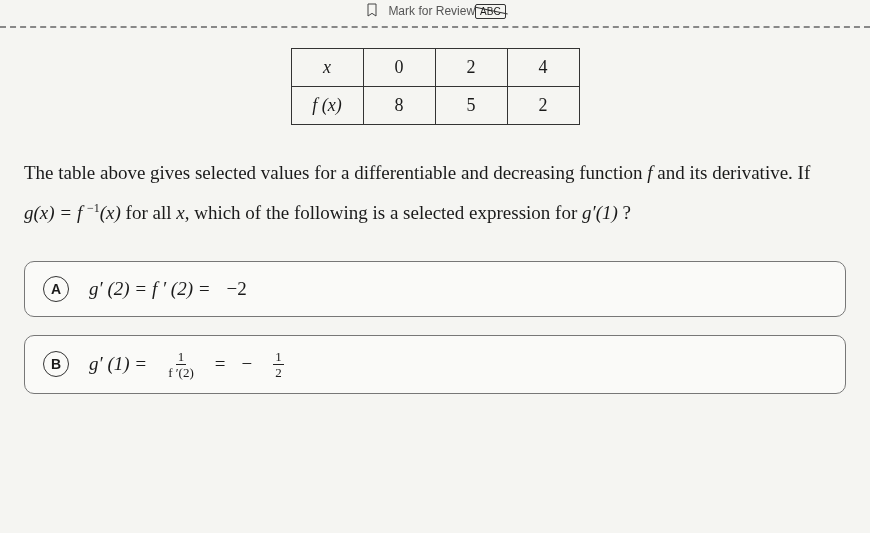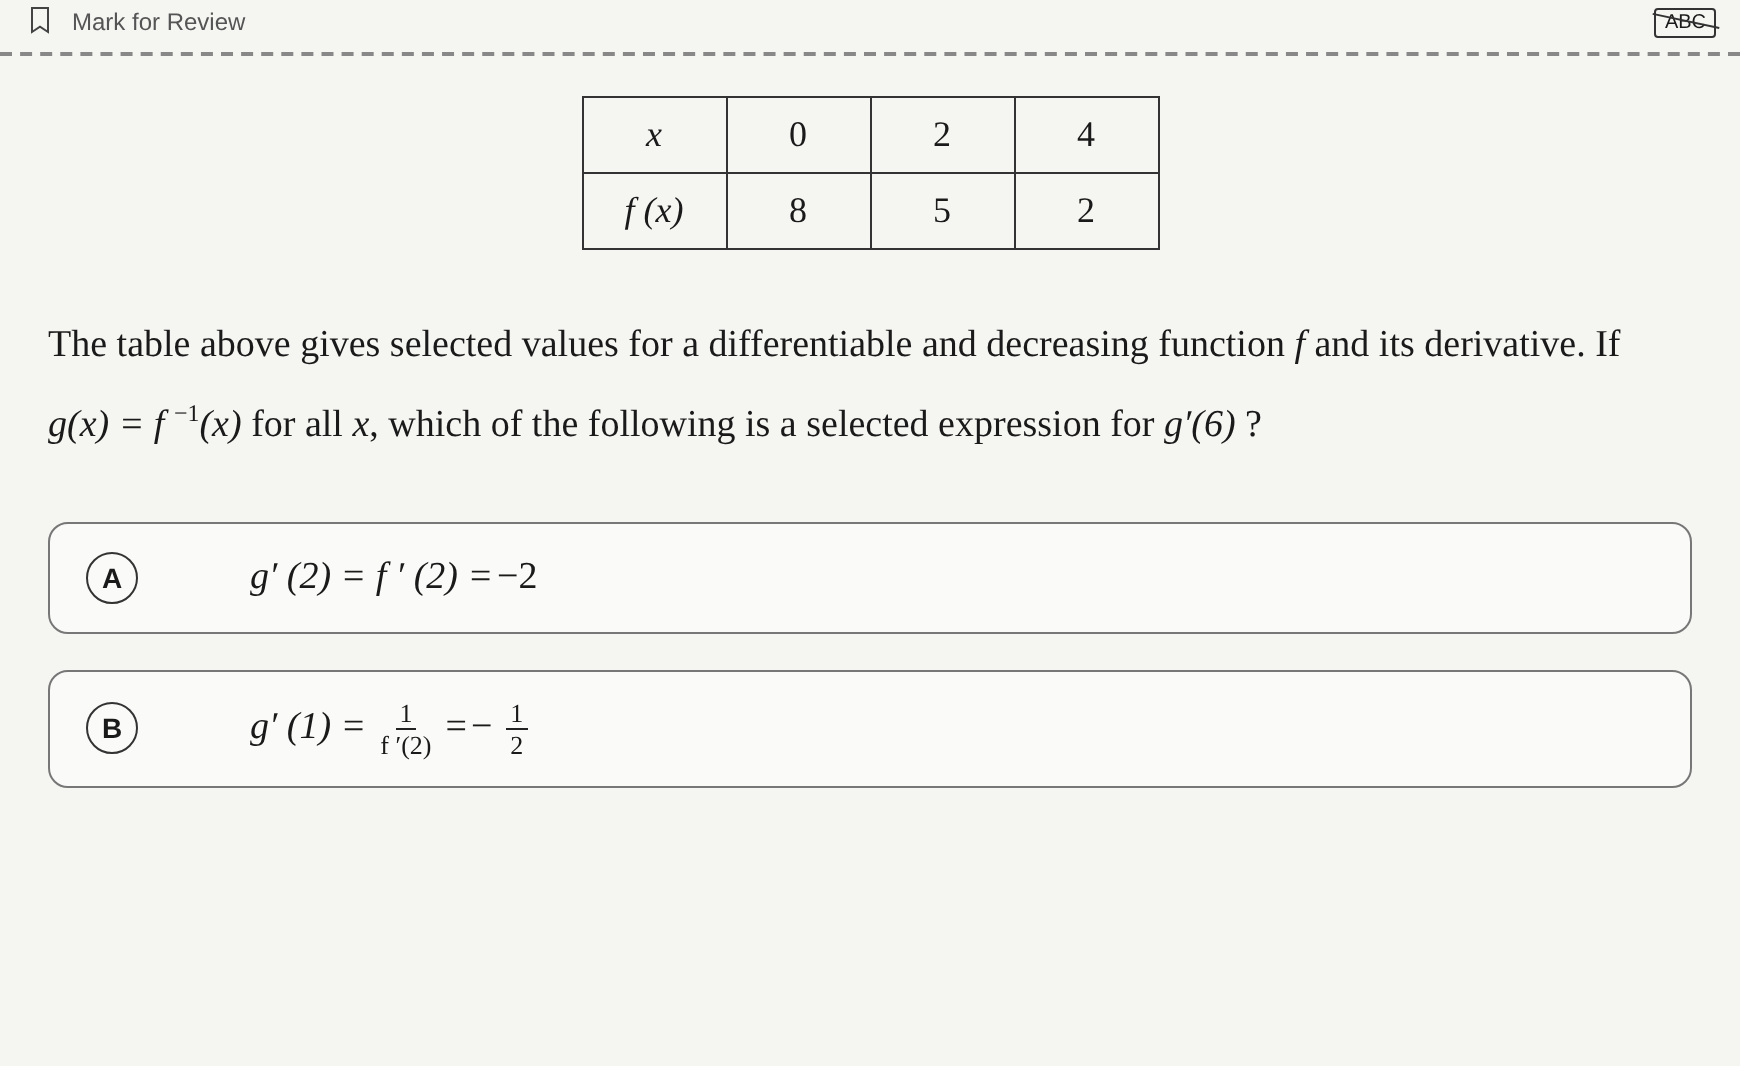--- a/index.html
+++ b/index.html
@@ -11,21 +11,21 @@
       font-family: 'Times New Roman', serif;
       background: #f5f5f2;
       width: 870px;
       height: 533px;
       overflow: hidden;
       color: #1a1a1a;
     }
     .top-bar {
       display: flex;
       align-items: center;
-      justify-content: space-between;
+      justify-content: center;
       padding: 0 12px 4px 12px;
       border-bottom: 2px dashed #888;
       height: 28px;
     }
     .top-left {
       display: flex;
       align-items: center;
       gap: 8px;
       font-family: Arial, sans-serif;
       font-size: 12px;
@@ -104,22 +104,21 @@
       font-family: Arial, sans-serif;
       font-size: 14px;
       font-weight: bold;
       flex-shrink: 0;
     }
     .option-math {
       font-size: 19px;
       font-style: italic;
       display: flex;
       align-items: center;
-      gap: 2px;
-      margin-left: 36px;
+      gap: 16px;
     }
     .up { font-style: normal; }
     .frac {
       display: inline-flex;
       flex-direction: column;
       align-items: center;
       font-size: 13px;
       line-height: 1;
       vertical-align: middle;
       margin: 0 3px;
@@ -161,21 +160,21 @@
       <td class="hdr">f (x)</td>
       <td>8</td>
       <td>5</td>
       <td>2</td>
     </tr>
   </tbody>
     </table>
 
   <div class="question-text">
     <span>The table above gives selected values for a differentiable and decreasing function </span><i>f</i><span> and its derivative. If</span><br>
-    <i>g(x) = f </i><sup style="font-style:normal;font-size:12px;">−1</sup><i>(x)</i><span> for all </span><i>x</i><span>, which of the following is a selected expression for </span><i>g′(6)</i><span> ?</span>
+    <i>g(x) = f </i><sup style="font-style:normal;font-size:12px;">−1</sup><i>(x)</i><span> for all </span><i>x</i><span>, which of the following is a selected expression for </span><i>g′(1)</i><span> ?</span>
   </div>
 
   <div class="options">
 
     <div class="option">
       <div class="option-letter">A</div>
       <div class="option-math">
         <span>g′ (2) = f ′ (2) = </span>
         <span class="up">−2</span>
       </div>

